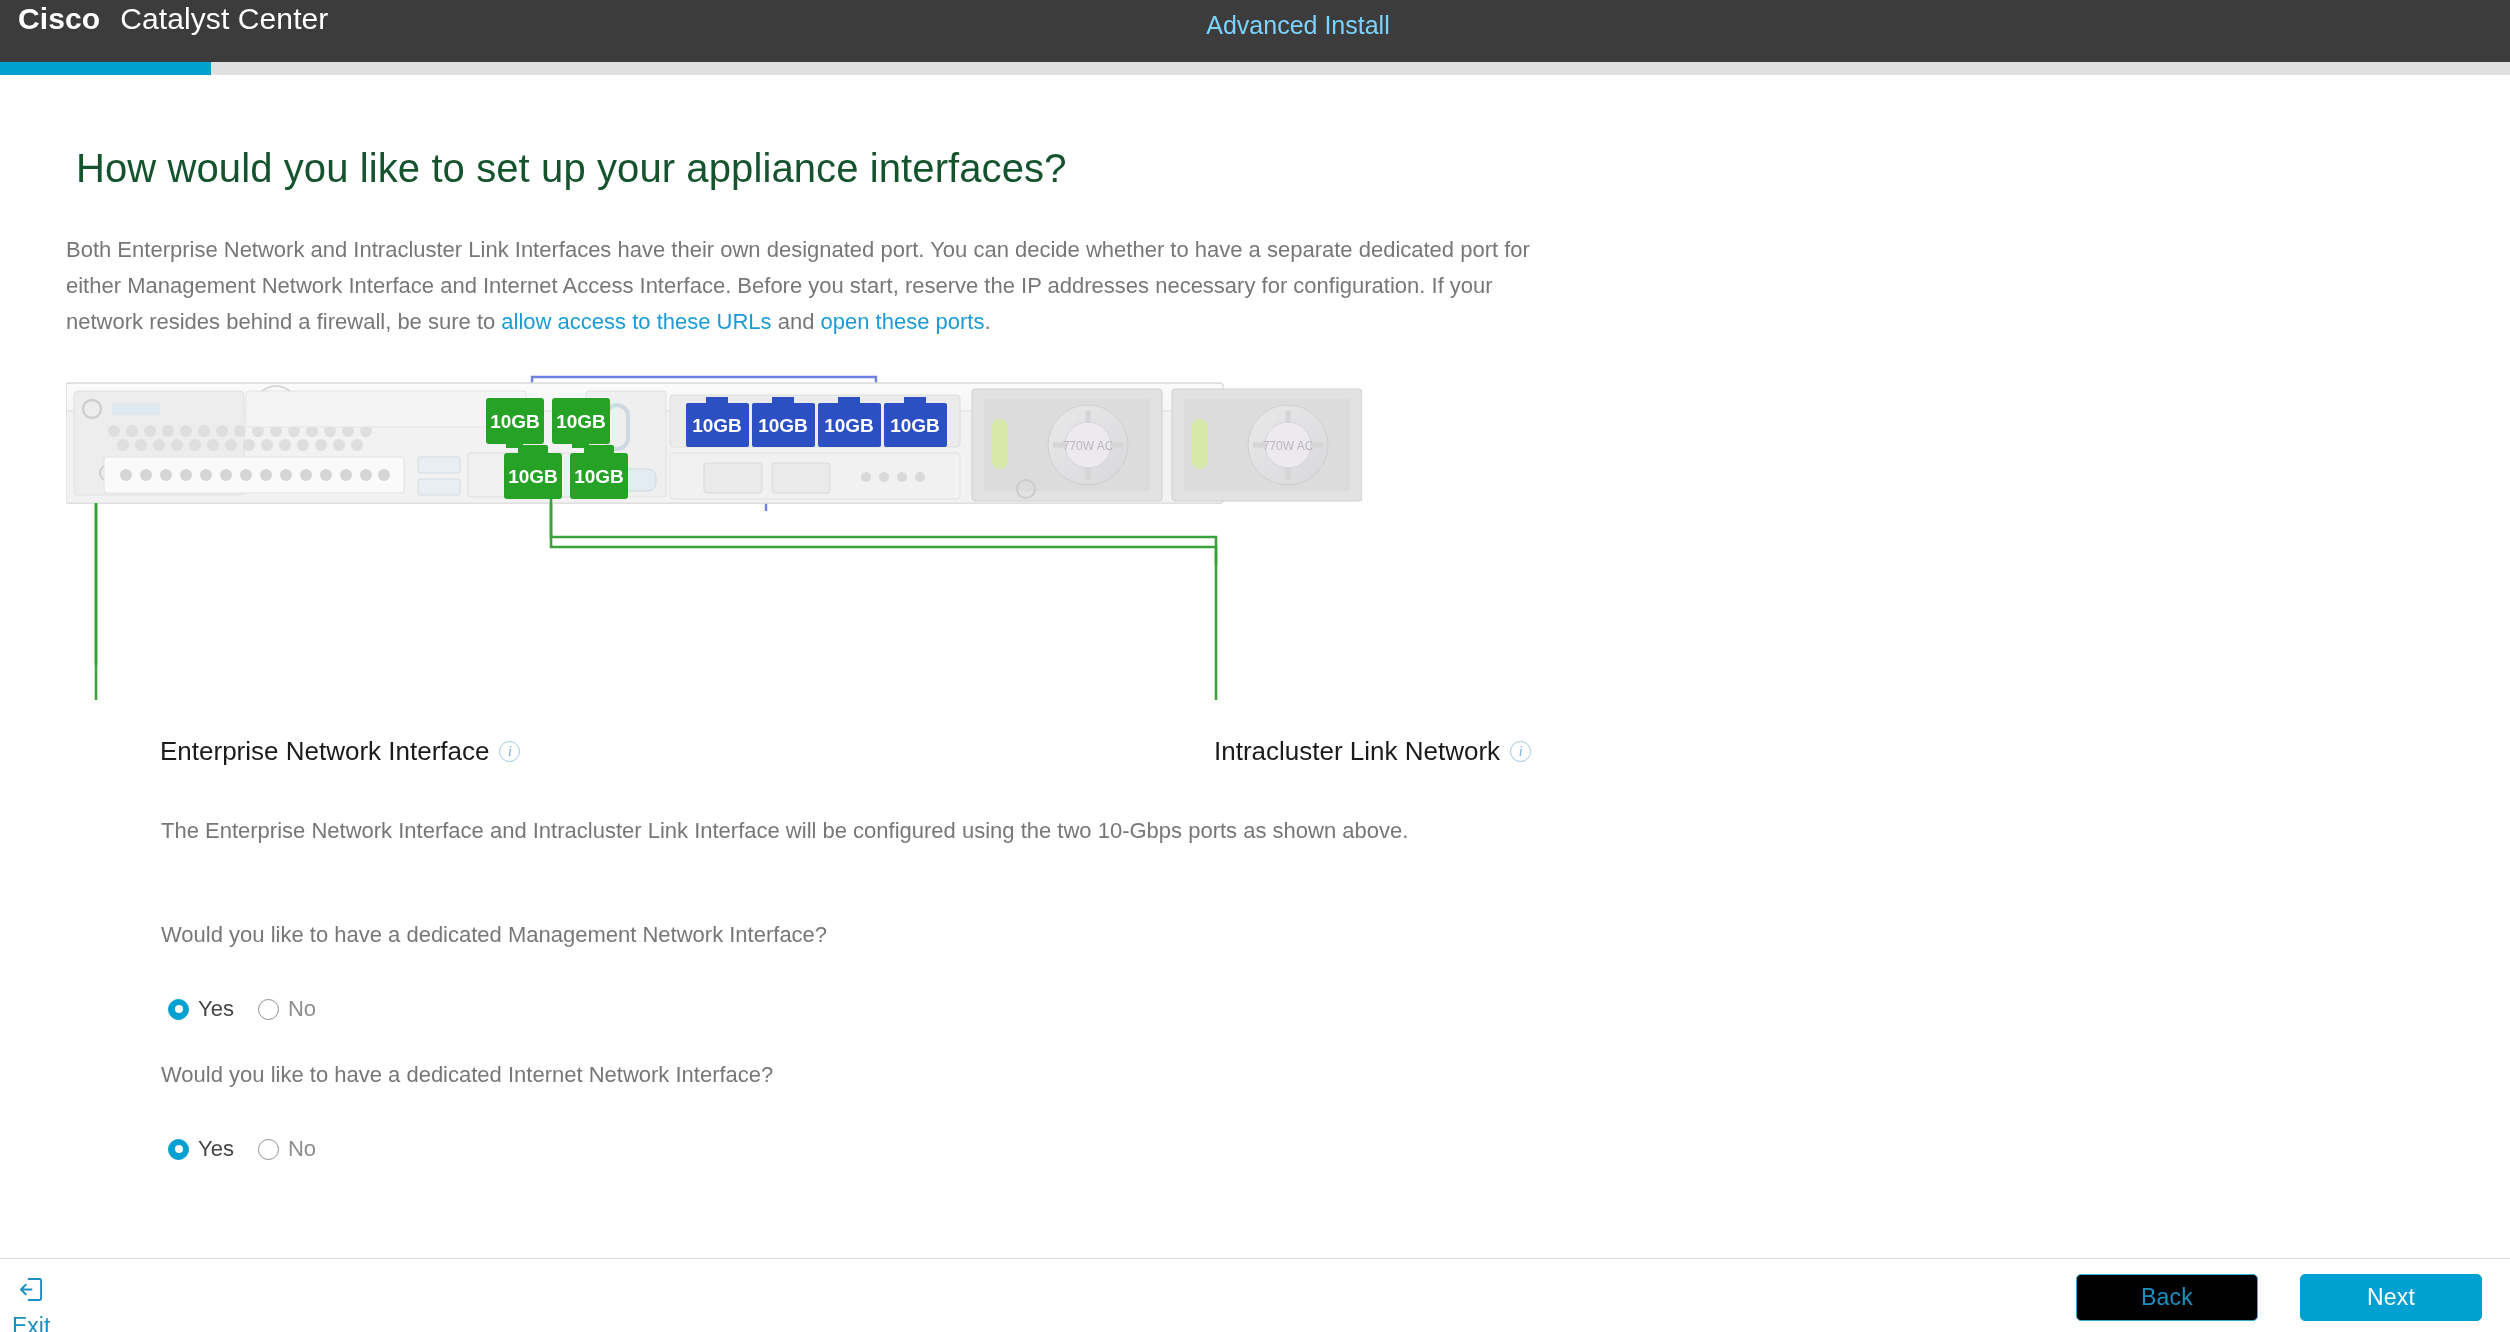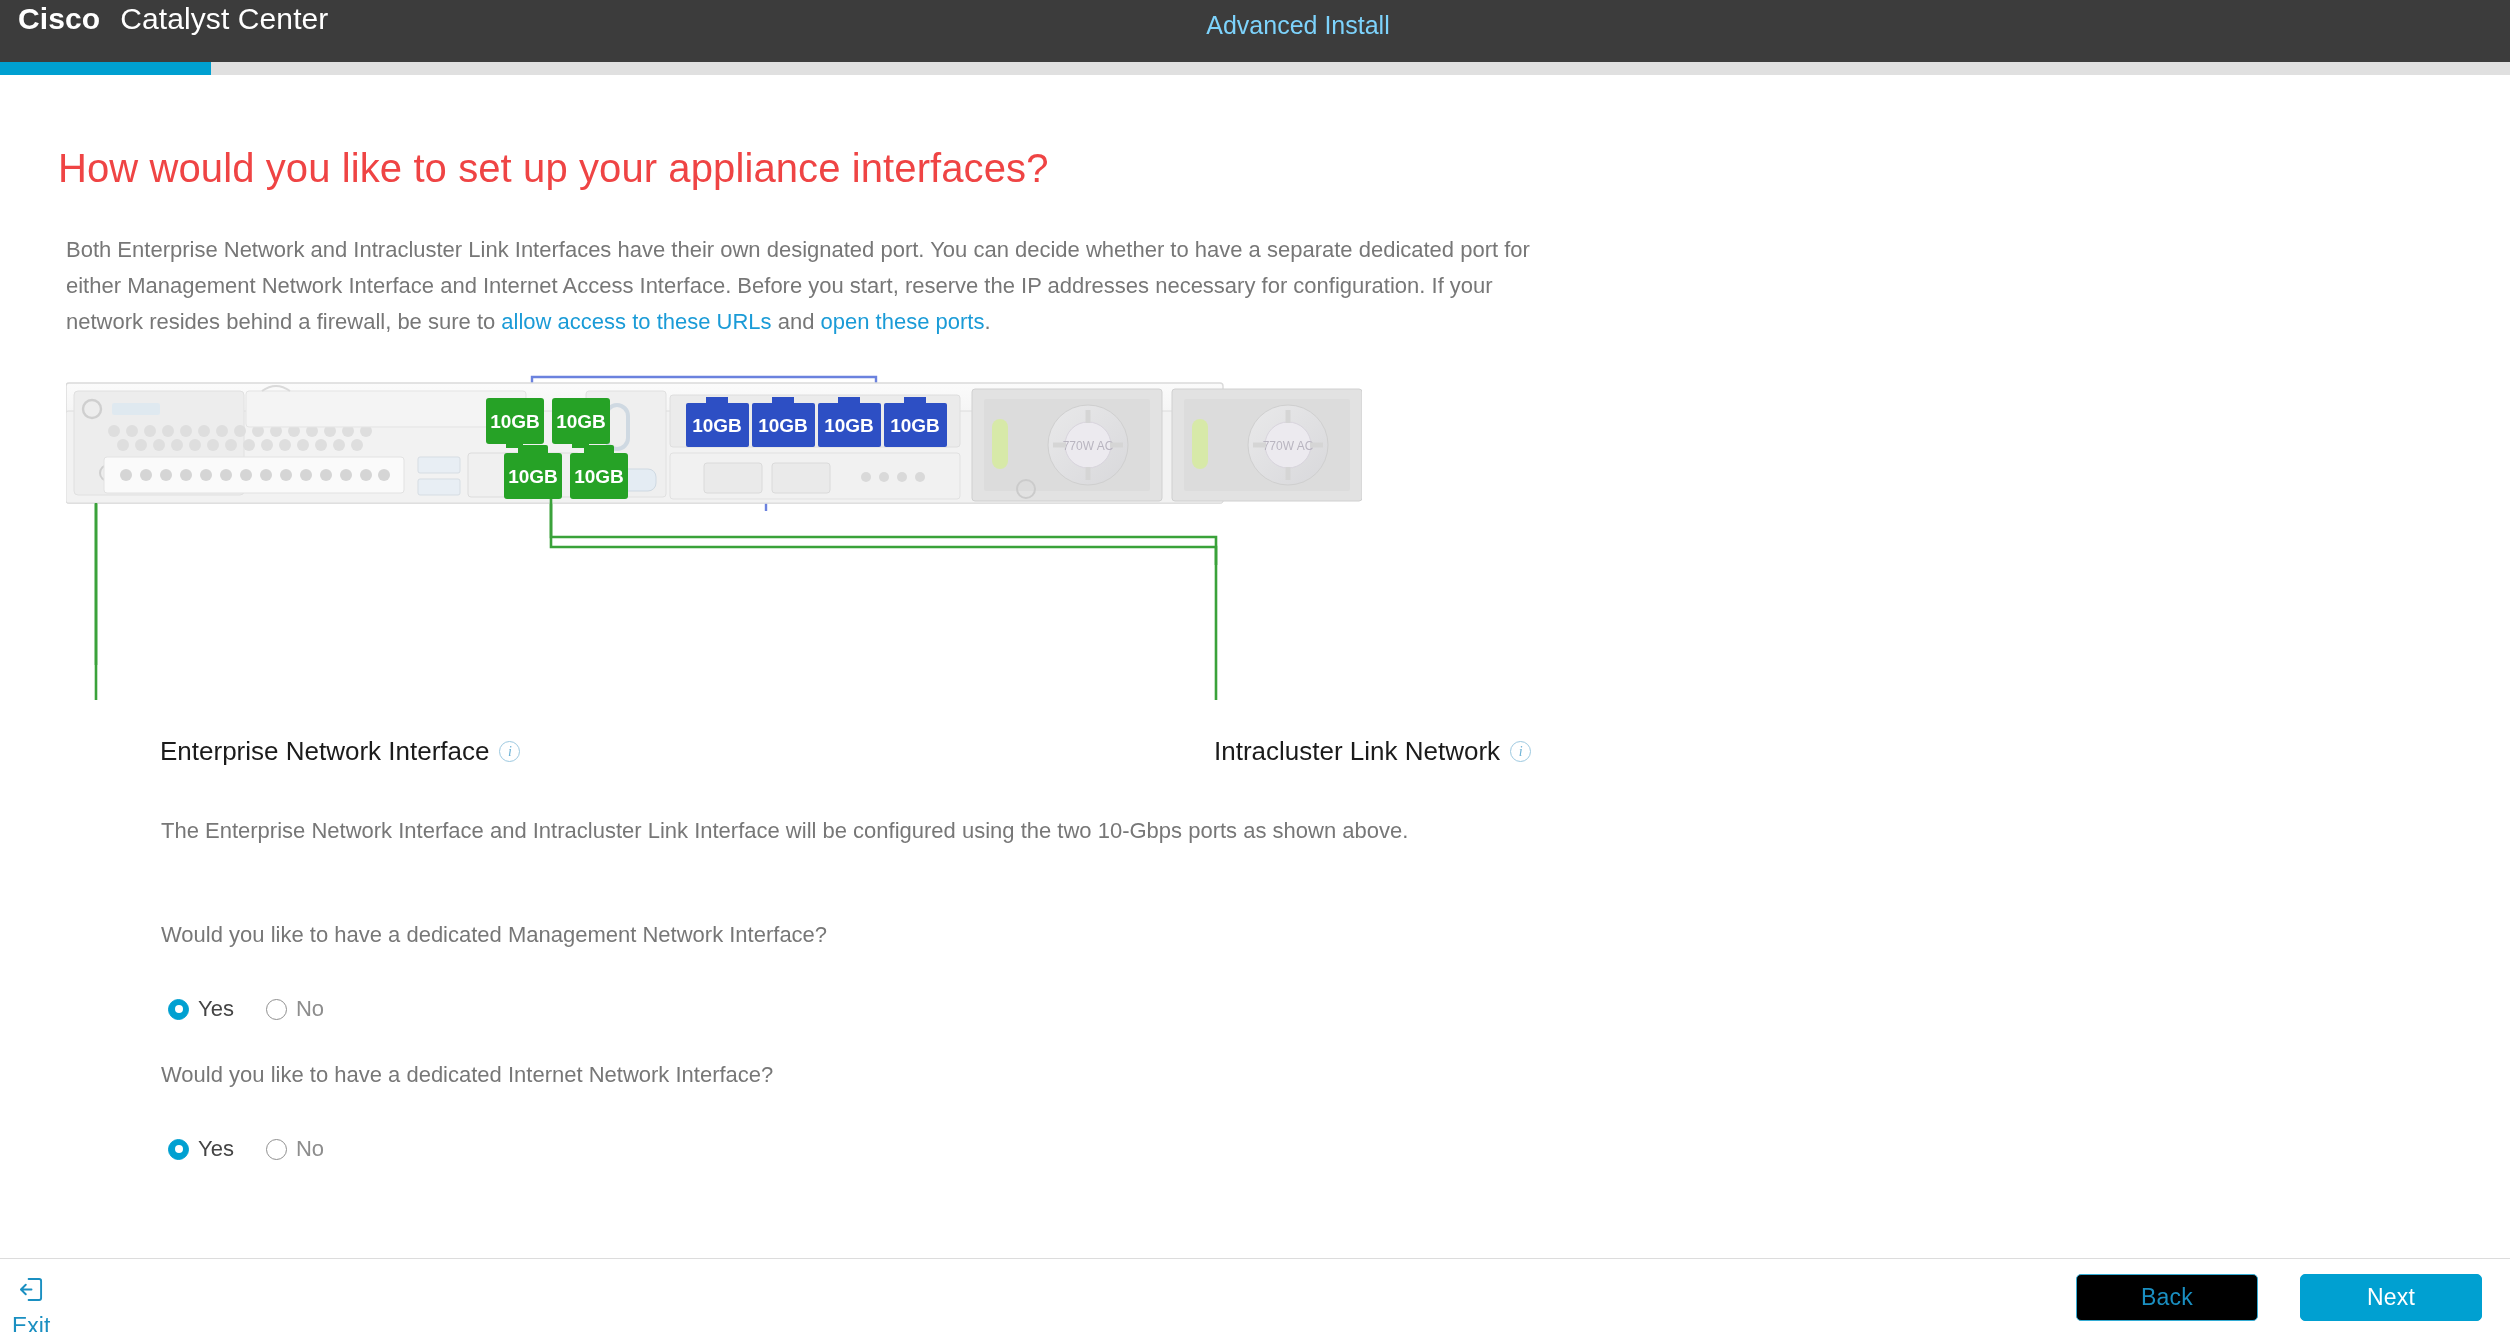--- a/index.html
+++ b/index.html
@@ -67,25 +67,25 @@
   .content {
     position: absolute;
     top: 75px; left: 0;
     width: 2510px;
     height: 1183px;
     background: #ffffff;
   }
 
   .page-title {
     position: absolute;
-    left: 58px;
+    left: 76px;
     top: 71px;
     font-size: 40px;
     font-weight: 400;
-    color: #ef4444;
+    color: #14532d;
     letter-spacing: .1px;
     white-space: nowrap;
   }
 
   .page-desc {
     position: absolute;
     left: 66px;
     top: 157px;
     width: 1505px;
     font-size: 22px;
@@ -190,21 +190,21 @@
     white-space: nowrap;
   }
   .q1 { top: 847px; }
   .q2 { top: 987px; }
 
   .radio-row {
     position: absolute;
     left: 168px;
     display: flex;
     align-items: flex-end;
-    gap: 32px;
+    gap: 24px;
   }
   .r1 { top: 921px; }
   .r2 { top: 1061px; }
 
   .radio-opt {
     display: flex;
     align-items: center;
     gap: 9px;
     font-size: 22px;
     color: #444444;

